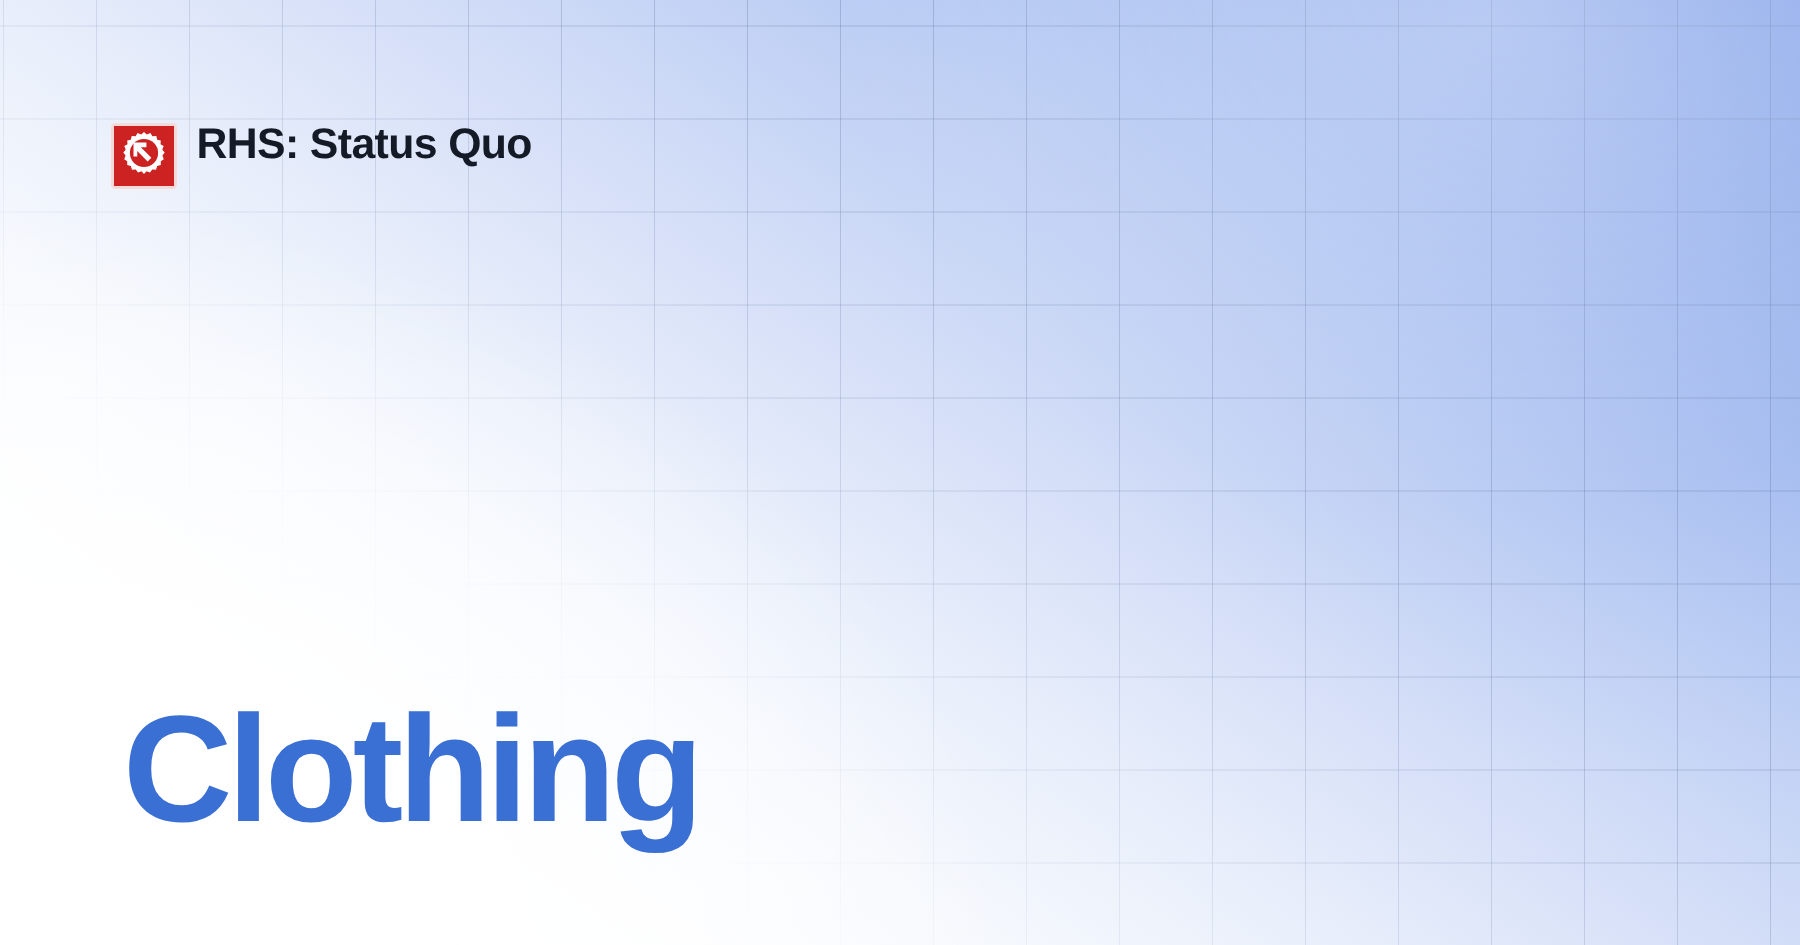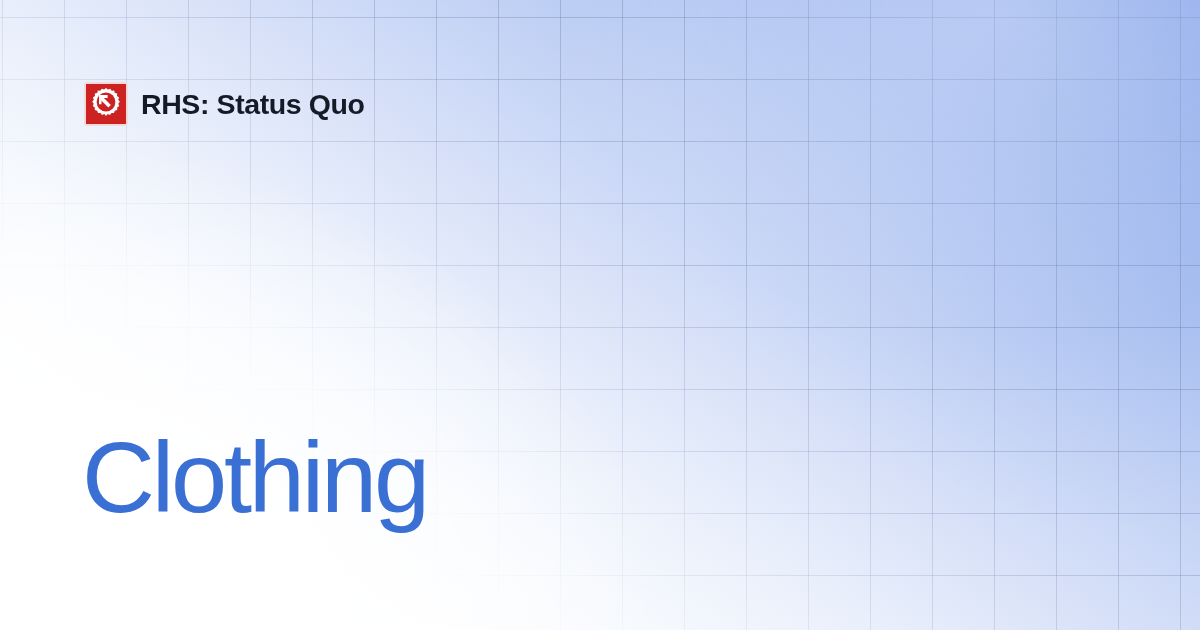--- a/index.html
+++ b/index.html
@@ -101,24 +101,23 @@
   
 
   .content {
     position: absolute;
     inset: 0;
   }
 
   
   .brand {
     position: absolute;
-    left: 84px;
+    left: 74px;
     top: 82px;
     display: flex;
-    align-items: center;
     gap: 13px;
   }
 
   .brand-logo {
     width: 44px;
     height: 44px;
     border-radius: 3px;
     background: #f7d9d9;
     padding: 2px;
     box-sizing: border-box;
@@ -136,23 +135,23 @@
     letter-spacing: -0.4px;
     color: #141b27;
     white-space: nowrap;
     line-height: 1;
   }
 
   
   .page-title {
     position: absolute;
     left: 82px;
-    top: 424px;
+    top: 460px;
     font-size: 101px;
-    font-weight: normal;
+    font-weight: bold;
     letter-spacing: -3.2px;
     line-height: 1.05;
     color: #3a6fd4;
     white-space: nowrap;
   }
 </style>
 </head>
 <body>
 
 <div id="og-card">

